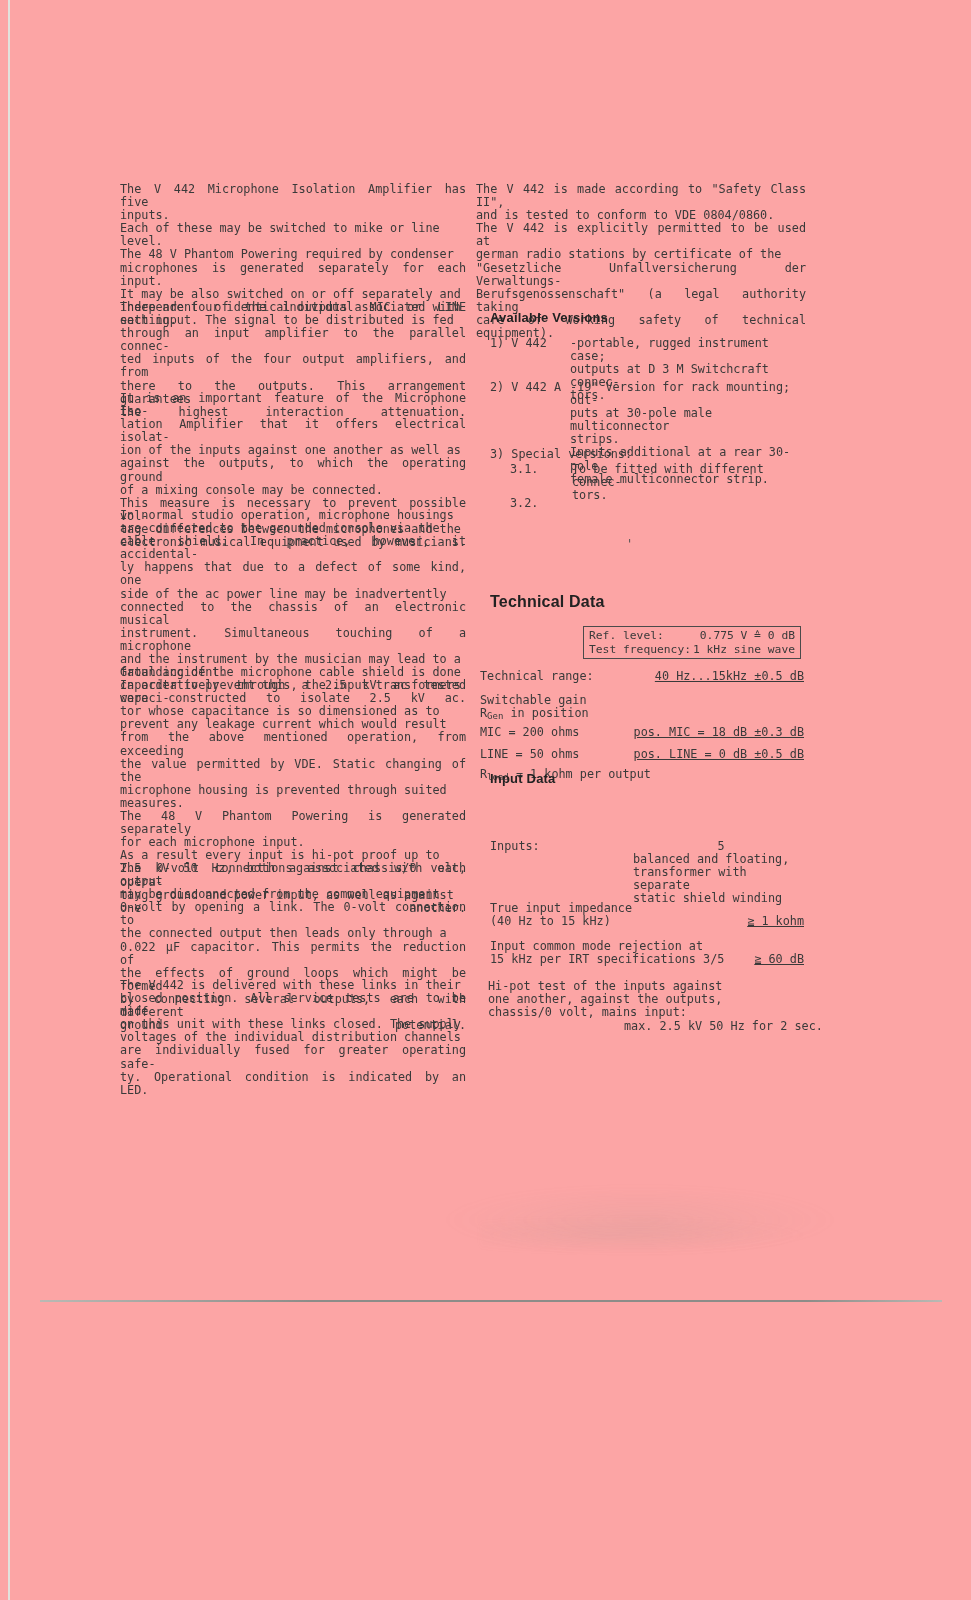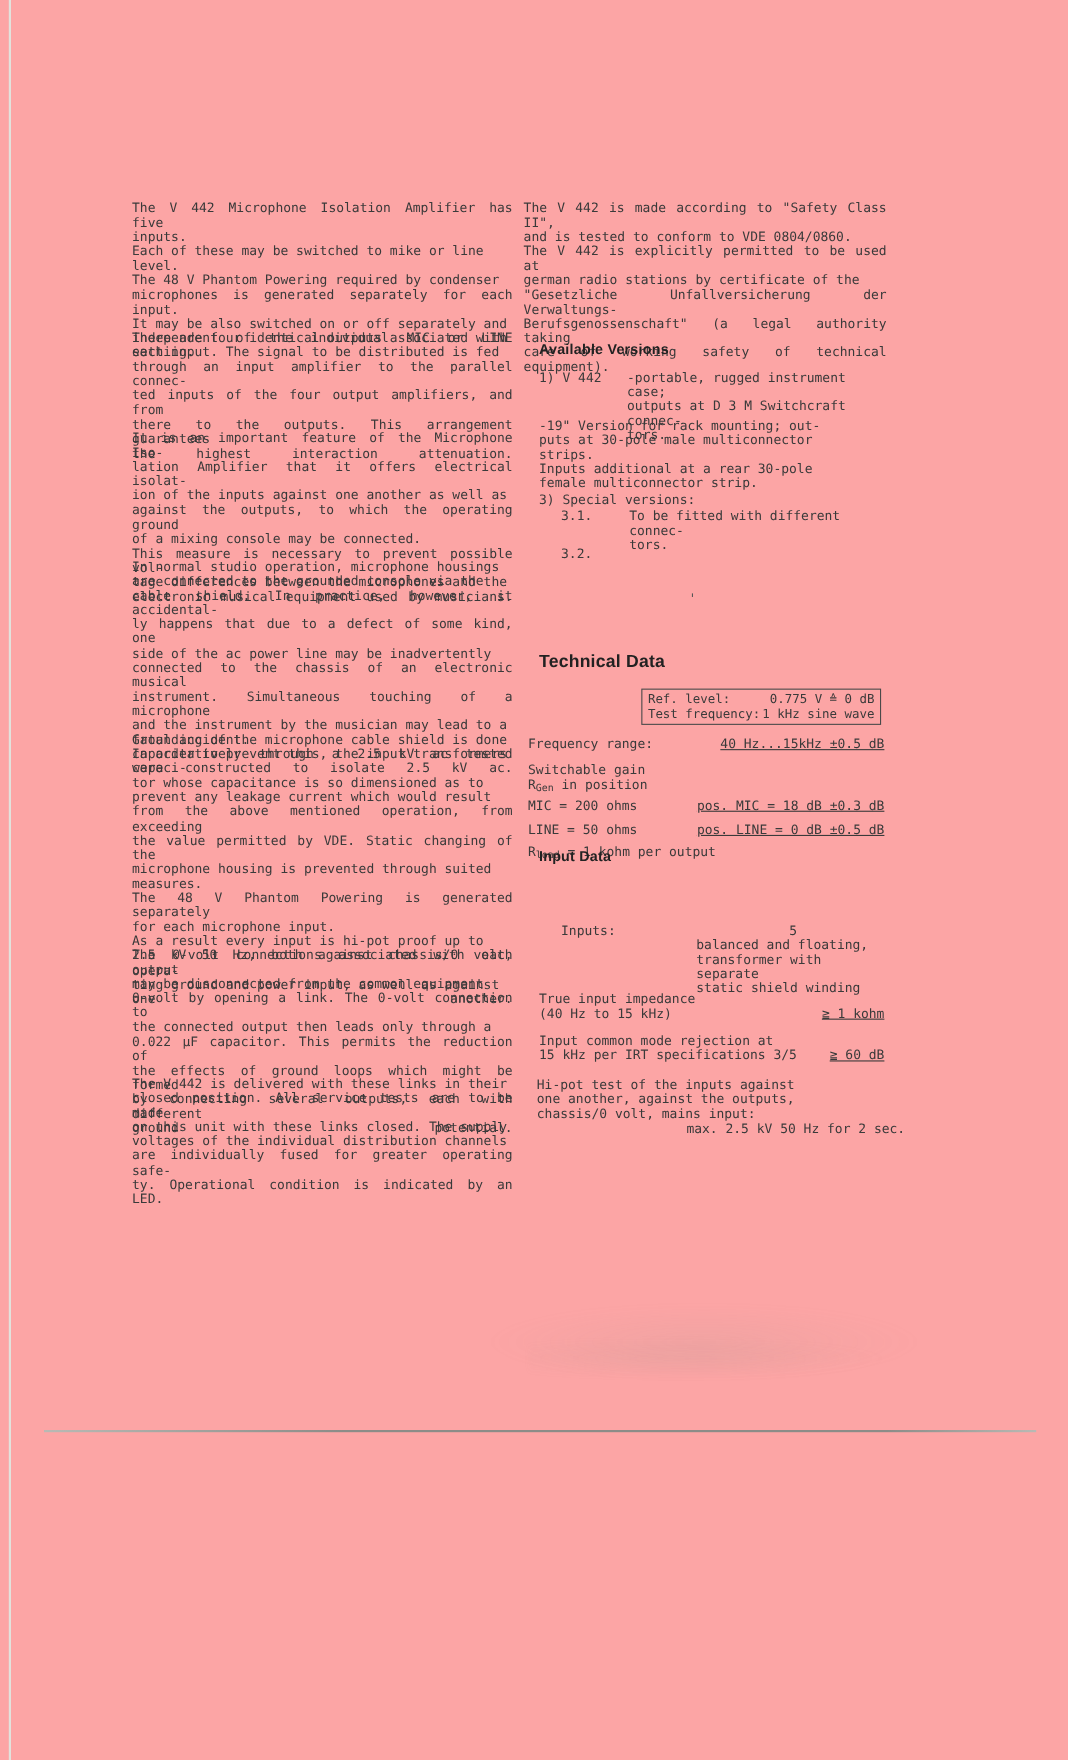--- a/index.html
+++ b/index.html
@@ -43,21 +43,21 @@
 
   .kv-row { position:absolute; left:4px; right:2px; display:flex; justify-content:space-between; }
   .kv-label { white-space:pre-line; }
   .kv-value { white-space:pre; text-align:right;text-decoration:underline; }
   .kv-value.bottom { align-self:flex-end; }
 
   .line { position:absolute; left:4px; white-space:pre; }
   sub.rsub { font-size:9px; vertical-align:-2px; }
 
   .inp-row { position:absolute; left:14px; right:0; }
-  .inp-label { position:absolute; left:0; top:0; white-space:pre;margin-left:20px; }
+  .inp-label { position:absolute; left:0; top:0; white-space:pre; }
   .inp-value { position:absolute; left:143px; top:0; width:176px; }
   .inp-count { text-align:center; }
   .inp-desc { white-space:pre-line; }
 
   .hipot-value { position:absolute; left:107px; white-space:pre;margin-left:41px; }
 
   .hrule { position:absolute; left:40px; top:1300px; width:902px; height:2px;
     background:linear-gradient(90deg,#b9b9b4,#8c8c88 30%,#8c8c88 85%,#b9b9b4); }
 
   .smudge { position:absolute; pointer-events:none; }
@@ -150,20 +150,21 @@
 
     <div class="sec-heading" style="top:311px">Available Versions</div>
 
     <div class="ver-row" style="top:337px">
       <span class="ver-label">1) V 442</span>
       <span class="ver-text">-portable, rugged instrument case;
 outputs at D 3 M Switchcraft connec-
 tors.</span>
     </div>
     <div class="ver-row" style="top:381px">
+      <span class="ver-label">2) V 442 A</span>
       <span class="ver-text">-19" Version for rack mounting; out-
 puts at 30-pole male multiconnector
 strips.
 Inputs additional at a rear 30-pole
 female multiconnector strip.</span>
     </div>
     <div class="ver3-head" style="top:448px">3) Special versions:</div>
     <div class="sub-row" style="top:463px">
       <span class="sub-label">3.1.</span>
       <span class="sub-text">To be fitted with different connec-
@@ -182,21 +183,21 @@
         <span>Ref. level:</span>
         <span>0.775 V ≙ 0 dB</span>
       </div>
       <div class="ref-line">
         <span>Test frequency:</span>
         <span>1 kHz sine wave</span>
       </div>
     </div>
 
     <div class="kv-row" style="top:670px">
-      <span class="kv-label">Frequency range:</span>
+      <span class="kv-label">Technical range:</span>
       <span class="kv-value">40 Hz...15kHz ±0.5 dB</span>
     </div>
 
     <div class="line" style="top:694px">Switchable gain</div>
     <div class="line" style="top:707px"><span>R</span><sub class="rsub">Gen</sub><span> in position</span></div>
 
     <div class="kv-row" style="top:726px">
       <span class="kv-label">MIC = 200 ohms</span>
       <span class="kv-value">pos. MIC = 18 dB ±0.3 dB</span>
     </div>

